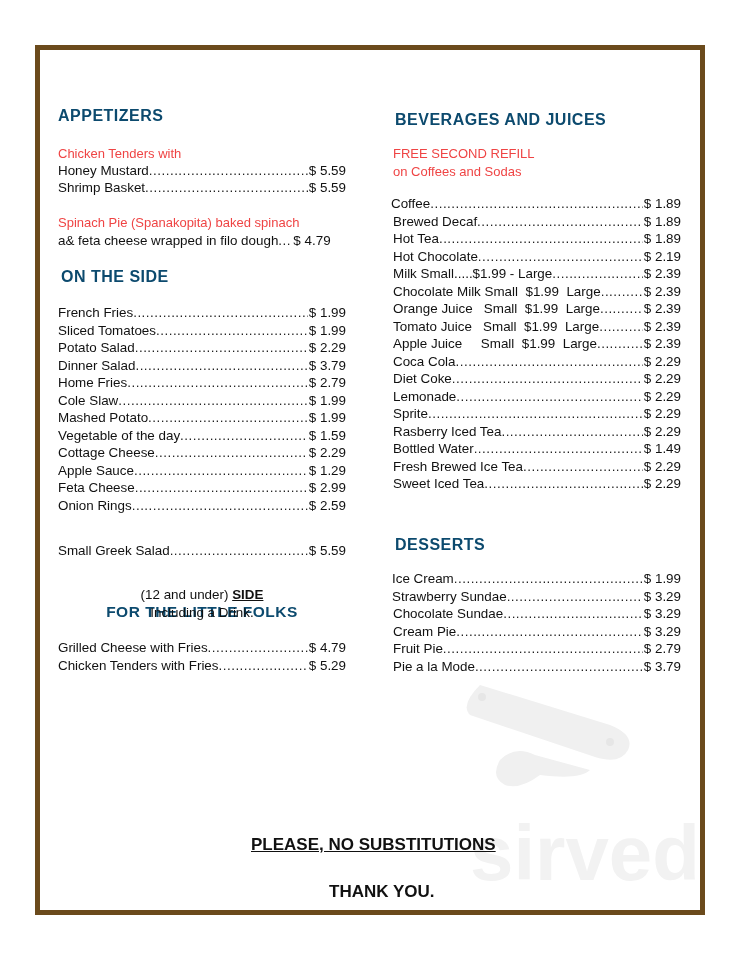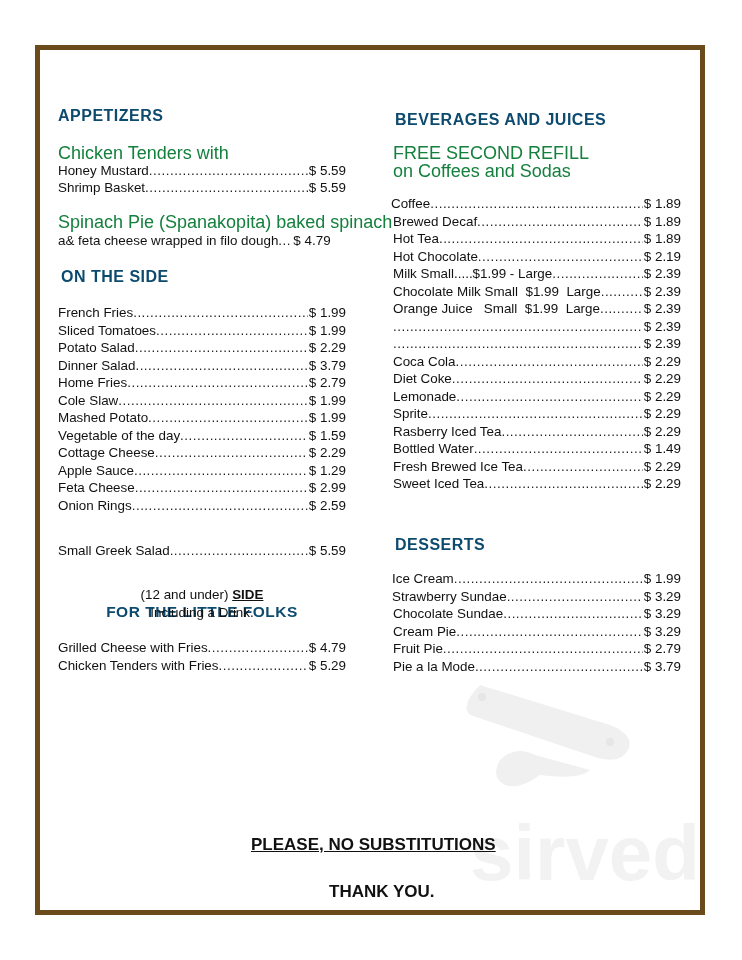--- a/index.html
+++ b/index.html
@@ -1,19 +1,19 @@
 <!DOCTYPE html>
 <html><head>
 <meta charset="utf-8">
 <style>
   html, body { margin:0; padding:0; background:#ffffff; }
   body { width:742px; height:960px; position:relative; overflow:hidden; font-family:"Liberation Sans", sans-serif; color:#111; }
   .frame { position:absolute; left:35px; top:45px; width:660px; height:860px; border:5px solid #6b4a1c; box-sizing:content-box; background:#fff; }
   .heading { position:absolute; font-weight:bold; font-size:16px; letter-spacing:0.5px; color:#0c4a6e; white-space:nowrap; }
-  .line { position:absolute; font-size:18px; line-height:17.5px; white-space:nowrap; color:#15803d; }
+  .line { position:absolute; font-size:13px; line-height:17.5px; white-space:nowrap; color:#ef4444; }
   .row { position:absolute; font-size:13.4px; height:17.5px; line-height:17.5px; display:flex; align-items:baseline; white-space:nowrap; color:#111; }
   .row .name { flex:0 0 auto; }
   .row .dots { flex:1 1 auto; overflow:hidden; letter-spacing:0.5px; color:#222; }
   .row .dots::before { content:"................................................................................................................................................"; }
   .row .price { flex:0 0 auto; padding-left:1px; }
   .center { position:absolute; text-align:center; white-space:nowrap; }
   .u { text-decoration:underline; font-weight:bold; }
   .footer1 { position:absolute; left:251px; top:835px; font-weight:bold; font-size:17px; text-decoration:underline; white-space:nowrap; }
   .footer2 { position:absolute; left:329px; top:882px; font-weight:bold; font-size:17px; white-space:nowrap; }
   .watermark { position:absolute; left:460px; top:665px; width:240px; height:230px; pointer-events:none; }
@@ -167,24 +167,26 @@
       <span class="dots"></span>
       <span class="price">$ 2.39</span>
     </div>
   <div class="row" style="left:393px; top:282.5px; width:288px; white-space:pre;"><span class="name" style="white-space:pre;">Chocolate Milk Small  $1.99  Large</span><span class="dots"></span><span class="price">$ 2.39</span></div>
   <div class="row" style="left:393px; top:300px; width:288px;">
       <span class="name" style="white-space:pre;">Orange Juice   Small  $1.99  Large</span>
       <span class="dots"></span>
       <span class="price">$ 2.39</span>
     </div>
   <div class="row" style="left:393px; top:317.5px; width:288px;">
+      <span class="name" style="white-space:pre;">Tomato Juice   Small  $1.99  Large</span>
       <span class="dots"></span>
       <span class="price">$ 2.39</span>
     </div>
   <div class="row" style="left:393px; top:335px; width:288px;">
+      <span class="name" style="white-space:pre;">Apple Juice     Small  $1.99  Large</span>
       <span class="dots"></span>
       <span class="price">$ 2.39</span>
     </div>
   <div class="row" style="left:393px; top:352.5px; width:288px;">
       <span class="name">Coca Cola</span>
       <span class="dots"></span>
       <span class="price">$ 2.29</span>
     </div>
   <div class="row" style="left:393px; top:370px; width:288px;">
       <span class="name">Diet Coke</span>

